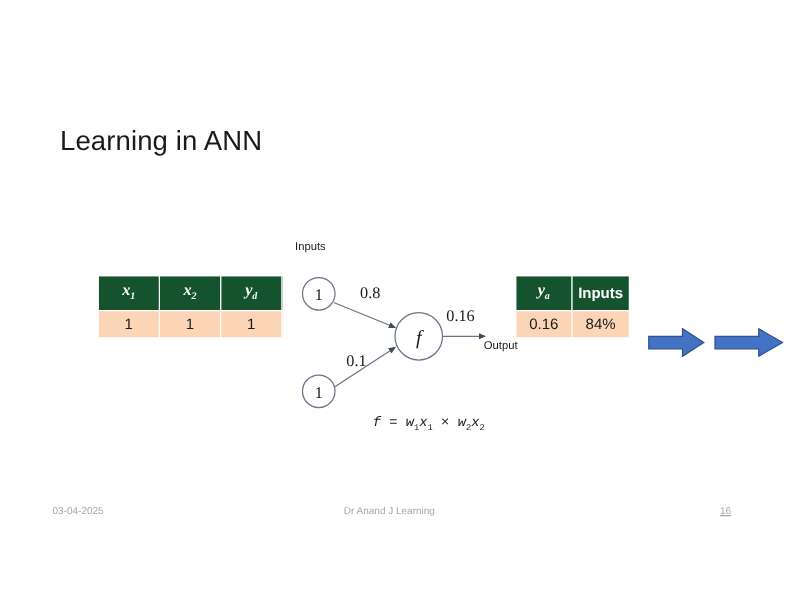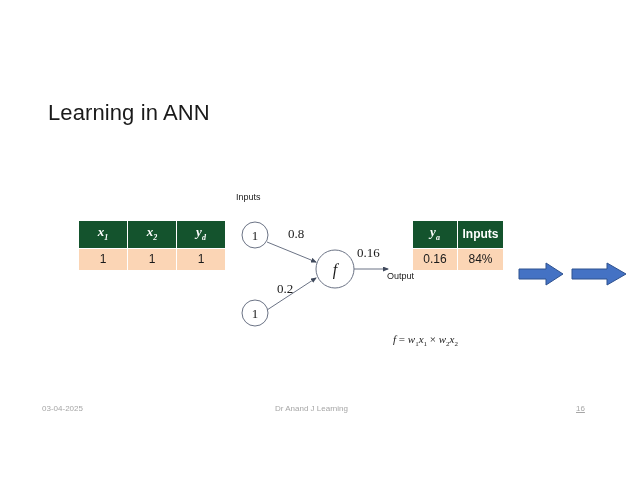--- a/index.html
+++ b/index.html
@@ -104,22 +104,22 @@
     font-size: 16px;
     fill: #1a1a1a;
   }
 
   
   #formula {
     position: absolute;
     left: 228px;
     top: 333px;
     width: 230px;
-    text-align: right;
-    font-family: Liberation Serif, serif;
+    text-align: center;
+    font-family: Liberation Mono, monospace;
     font-size: 11px;
     color: #1a1a1a;
     line-height: 1.25;
   }
   #formula i { font-style: italic; }
   #formula sub { font-size: 7px; }
   .fline { display: block; white-space: nowrap; }
 
   
   .block-arrow { position: absolute; }
@@ -207,21 +207,21 @@
       <text class="node-text" x="27" y="116" text-anchor="middle">1</text>
 
       <circle cx="107" cy="67" r="19" fill="#ffffff" stroke="#6b7385" stroke-width="1"></circle>
       <text class="node-f" x="107" y="73" text-anchor="middle">f</text>
     </svg>
   </div>
 
   <div class="diagram-label" id="label-inputs">Inputs</div>
   <div class="diagram-label" id="label-output">Output</div>
   <div class="diagram-label" id="label-w1">0.8</div>
-  <div class="diagram-label" id="label-w2">0.2</div>
+  <div class="diagram-label" id="label-w2">0.1</div>
   <div class="diagram-label" id="label-out-value">0.16</div>
 
   <div id="formula">
     <span class="fline"><i>f</i> = <i>w</i><sub>1</sub><i>x</i><sub>1</sub> × <i>w</i><sub>2</sub><i>x</i><sub>2</sub></span>
   </div>
 
   <div class="block-arrow" id="arrow-1">
     <svg width="46" height="24" viewBox="0 0 46 24" xmlns="http://www.w3.org/2000/svg">
       <polygon points="1,7 28,7 28,1 45,12 28,23 28,17 1,17" fill="#4472c4" stroke="#2f528f" stroke-width="1"></polygon>
     </svg>

